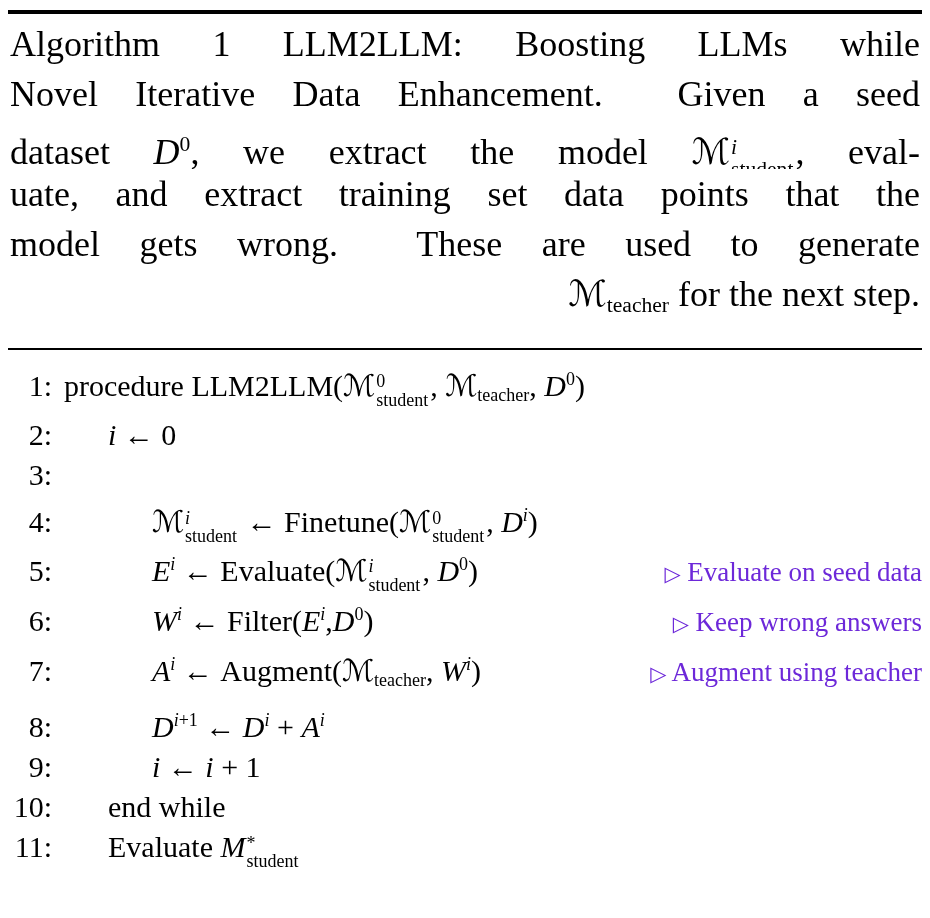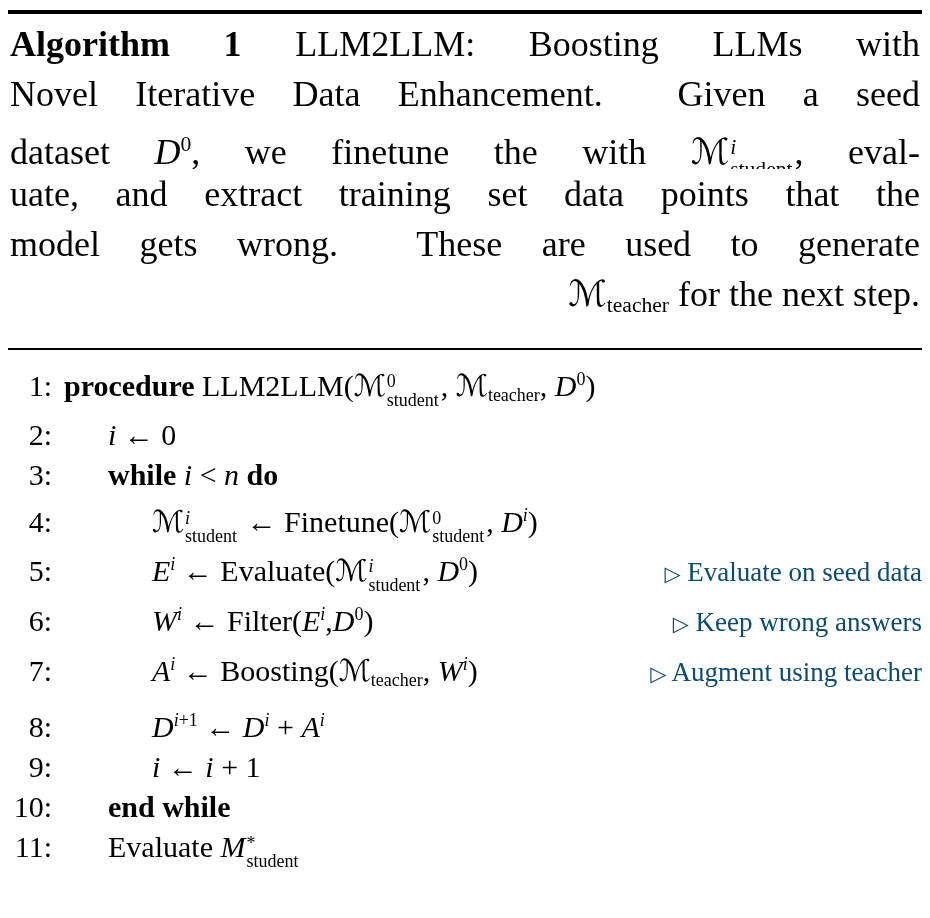--- a/index.html
+++ b/index.html
@@ -23,30 +23,30 @@
   .cap-line.nojust { text-align: right; }
   .cap-line.just::after { content: ""; display: inline-block; width: 100%; height: 0; }
 
   
   .algo { font-size: 30px; line-height: 40px; padding: 9px 0 12px 0; }
   .algo-row { display: flex; align-items: baseline; }
   .algo-num { flex: 0 0 44px; text-align: right; white-space: nowrap; }
   .algo-content { margin-left: 12px; white-space: nowrap; }
   .algo-comment {
     margin-left: auto;
-    color: #0c4a6e;
+    color: #6d28d9;
     white-space: nowrap;
     font-size: 0.9em;
     padding-left: 12px;
   }
   .cmark { font-family: "DejaVu Sans", sans-serif; font-size: 0.78em; }
 
   
   .tok-r  { }
-  .tok-b  { font-weight: 700; }
+  .tok-b  { font-weight: 400; }
   .tok-i  { font-style: italic; }
   .tok-cal {
     font-family: "DejaVu Serif", "DejaVu Sans", serif;
     font-style: italic;
   }
   .tok-ar { font-family: "Liberation Serif", "DejaVu Sans", serif; }
   .tok-sup { font-size: 0.6em; vertical-align: 0.62em; letter-spacing: 0; }
   .tok-sub { font-size: 0.6em; vertical-align: -0.28em; }
   .it { font-style: italic; }
   .supsub {
@@ -62,23 +62,23 @@
     margin-right: 2px;
   }
   .ss-sup, .ss-sub { display: block; }
 </style>
 </head>
 <body>
 
 <div class="page">
   <div class="rule rule-top"></div>
   <div class="caption" id="caption">
-      <div class="cap-line just"><span class="tok-b">Algorithm 1</span><span class="tok-r"> LLM2LLM: Boosting LLMs with</span></div>
+      <div class="cap-line just"><span class="tok-b">Algorithm 1</span><span class="tok-r"> LLM2LLM: Boosting LLMs while</span></div>
       <div class="cap-line just"><span class="tok-r">Novel Iterative Data Enhancement.&nbsp; Given a seed</span></div>
-      <div class="cap-line just"><span class="tok-r">dataset </span><span class="tok-i">D</span><span class="tok-sup">0</span><span class="tok-r">, we finetune the with </span><span class="tok-cal">ℳ</span><span class="supsub">
+      <div class="cap-line just"><span class="tok-r">dataset </span><span class="tok-i">D</span><span class="tok-sup">0</span><span class="tok-r">, we extract the model </span><span class="tok-cal">ℳ</span><span class="supsub">
           <span class="ss-sup it">i</span>
           <span class="ss-sub">student</span>
         </span><span class="tok-r">, eval-</span></div>
       <div class="cap-line just"><span class="tok-r">uate, and extract training set data points that the</span></div>
       <div class="cap-line just"><span class="tok-r">model gets wrong.&nbsp; These are used to generate</span></div>
       <div class="cap-line nojust"><span class="tok-cal">ℳ</span><span class="tok-sub">teacher</span><span class="tok-r"> for the next step.</span></div>
     </div>
   <div class="rule rule-mid"></div>
   <div class="algo" id="algo">
       <div class="algo-row">
@@ -87,21 +87,20 @@
             <span class="ss-sup">0</span>
             <span class="ss-sub">student</span>
           </span><span class="tok-r">, </span><span class="tok-cal">ℳ</span><span class="tok-sub">teacher</span><span class="tok-r">, </span><span class="tok-i">D</span><span class="tok-sup">0</span><span class="tok-r">)</span></span>
       </div>
       <div class="algo-row">
         <span class="algo-num">2:</span>
         <span class="algo-content" style="padding-left: 44px;"><span class="tok-i">i</span><span class="tok-ar"> ← </span><span class="tok-r">0</span></span>
       </div>
       <div class="algo-row">
         <span class="algo-num">3:</span>
-        <span class="algo-content" style="padding-left: 44px;"><span class="tok-b">while </span><span class="tok-i">i</span><span class="tok-r"> &lt; </span><span class="tok-i">n</span><span class="tok-b"> do</span></span>
       </div>
       <div class="algo-row">
         <span class="algo-num">4:</span>
         <span class="algo-content" style="padding-left: 88px;"><span class="tok-cal">ℳ</span><span class="supsub">
             <span class="ss-sup it">i</span>
             <span class="ss-sub">student</span>
           </span><span class="tok-ar"> ← </span><span class="tok-r">Finetune(</span><span class="tok-cal">ℳ</span><span class="supsub">
             <span class="ss-sup">0</span>
             <span class="ss-sub">student</span>
           </span><span class="tok-r">, </span><span class="tok-i">D</span><span class="tok-sup it">i</span><span class="tok-r">)</span></span>
@@ -114,21 +113,21 @@
           </span><span class="tok-r">, </span><span class="tok-i">D</span><span class="tok-sup">0</span><span class="tok-r">)</span></span>
         <span class="algo-comment"><span class="cmark">▷</span> Evaluate on seed data</span>
       </div>
       <div class="algo-row">
         <span class="algo-num">6:</span>
         <span class="algo-content" style="padding-left: 88px; text-align: right;"><span class="tok-i">W</span><span class="tok-sup it">i</span><span class="tok-ar"> ← </span><span class="tok-r">Filter(</span><span class="tok-i">E</span><span class="tok-sup it">i</span><span class="tok-r">,</span><span class="tok-i">D</span><span class="tok-sup">0</span><span class="tok-r">)</span></span>
         <span class="algo-comment"><span class="cmark">▷</span> Keep wrong answers</span>
       </div>
       <div class="algo-row">
         <span class="algo-num">7:</span>
-        <span class="algo-content" style="padding-left: 88px;"><span class="tok-i">A</span><span class="tok-sup it">i</span><span class="tok-ar"> ← </span><span class="tok-r">Boosting(</span><span class="tok-cal">ℳ</span><span class="tok-sub">teacher</span><span class="tok-r">, </span><span class="tok-i">W</span><span class="tok-sup it">i</span><span class="tok-r">)</span></span>
+        <span class="algo-content" style="padding-left: 88px;"><span class="tok-i">A</span><span class="tok-sup it">i</span><span class="tok-ar"> ← </span><span class="tok-r">Augment(</span><span class="tok-cal">ℳ</span><span class="tok-sub">teacher</span><span class="tok-r">, </span><span class="tok-i">W</span><span class="tok-sup it">i</span><span class="tok-r">)</span></span>
         <span class="algo-comment"><span class="cmark">▷</span> Augment using teacher</span>
       </div>
       <div class="algo-row">
         <span class="algo-num">8:</span>
         <span class="algo-content" style="padding-left: 88px;"><span class="tok-i">D</span><span class="tok-sup it">i</span><span class="tok-sup">+1</span><span class="tok-ar"> ← </span><span class="tok-i">D</span><span class="tok-sup it">i</span><span class="tok-r"> + </span><span class="tok-i">A</span><span class="tok-sup it">i</span></span>
       </div>
       <div class="algo-row">
         <span class="algo-num">9:</span>
         <span class="algo-content" style="padding-left: 88px;"><span class="tok-i">i</span><span class="tok-ar"> ← </span><span class="tok-i">i</span><span class="tok-r"> + 1</span></span>
       </div>

